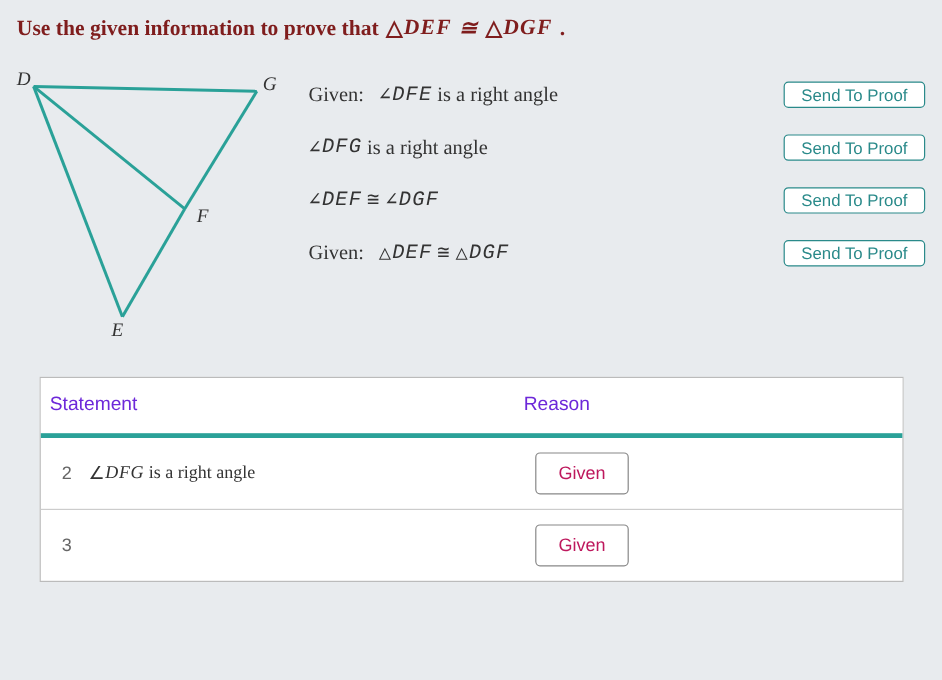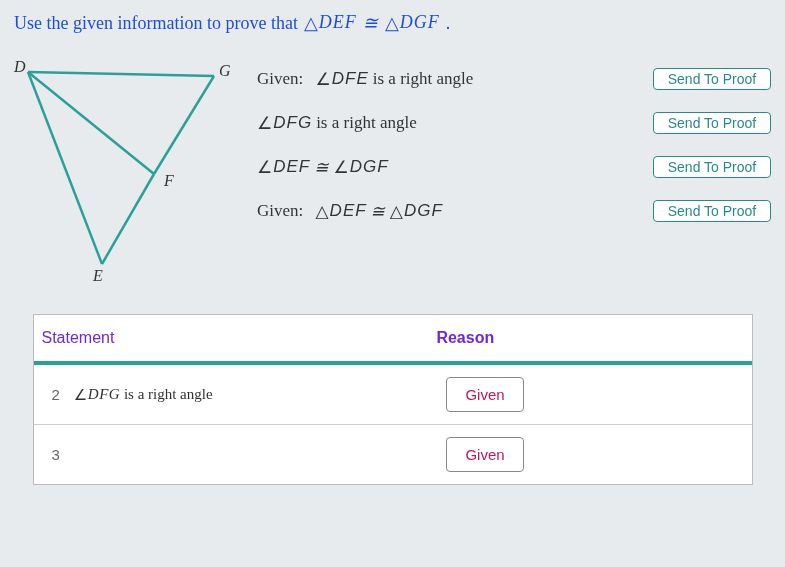--- a/index.html
+++ b/index.html
@@ -9,22 +9,22 @@
       width: 785px;
       height: 567px;
       overflow: hidden;
       color: #333;
     }
     .container {
       padding: 12px 14px;
     }
     .prompt {
       font-size: 18px;
-      font-weight: 400;
-      color: #1d4ed8;
+      font-weight: 700;
+      color: #7f1d1d;
       margin-bottom: 30px;
       display: flex;
       align-items: center;
       gap: 6px;
       flex-wrap: wrap;
     }
     .prompt .math {
       font-family: Georgia, serif;
       font-style: italic;
       letter-spacing: 1px;
@@ -75,21 +75,21 @@
     }
     .given-text {
       flex: 1;
       font-size: 17px;
       color: #333;
       display: flex;
       align-items: center;
       gap: 4px;
     }
     .given-text .math {
-      font-family: Liberation Sans, sans-serif;
+      font-family: Liberation Mono, monospace;
       font-style: italic;
       letter-spacing: 1px;
       text-align: right;
     }
     .lead {
       font-weight: 400;
     }
     .send-btn {
       border: 1.5px solid #2a8a8a;
       background: #fff;
@@ -113,21 +113,21 @@
       background: #fff;
       border-bottom: 4px solid #2aa198;
     }
     .th {
       padding: 14px 8px;
       font-size: 16px;
       color: #6d28d9;
       font-family: Arial, sans-serif;
     }
     .th-stmt { flex: 0 0 55%; }
-    .th-reason { flex: 1; font-weight: bold; }
+    .th-reason { flex: 1; }
     .trow {
       display: flex;
       border-bottom: 1px solid #ccc;
       align-items: center;
     }
     .trow:last-child { border-bottom: none; }
     .tcell-stmt {
       flex: 0 0 55%;
       padding: 18px 18px;
       display: flex;

